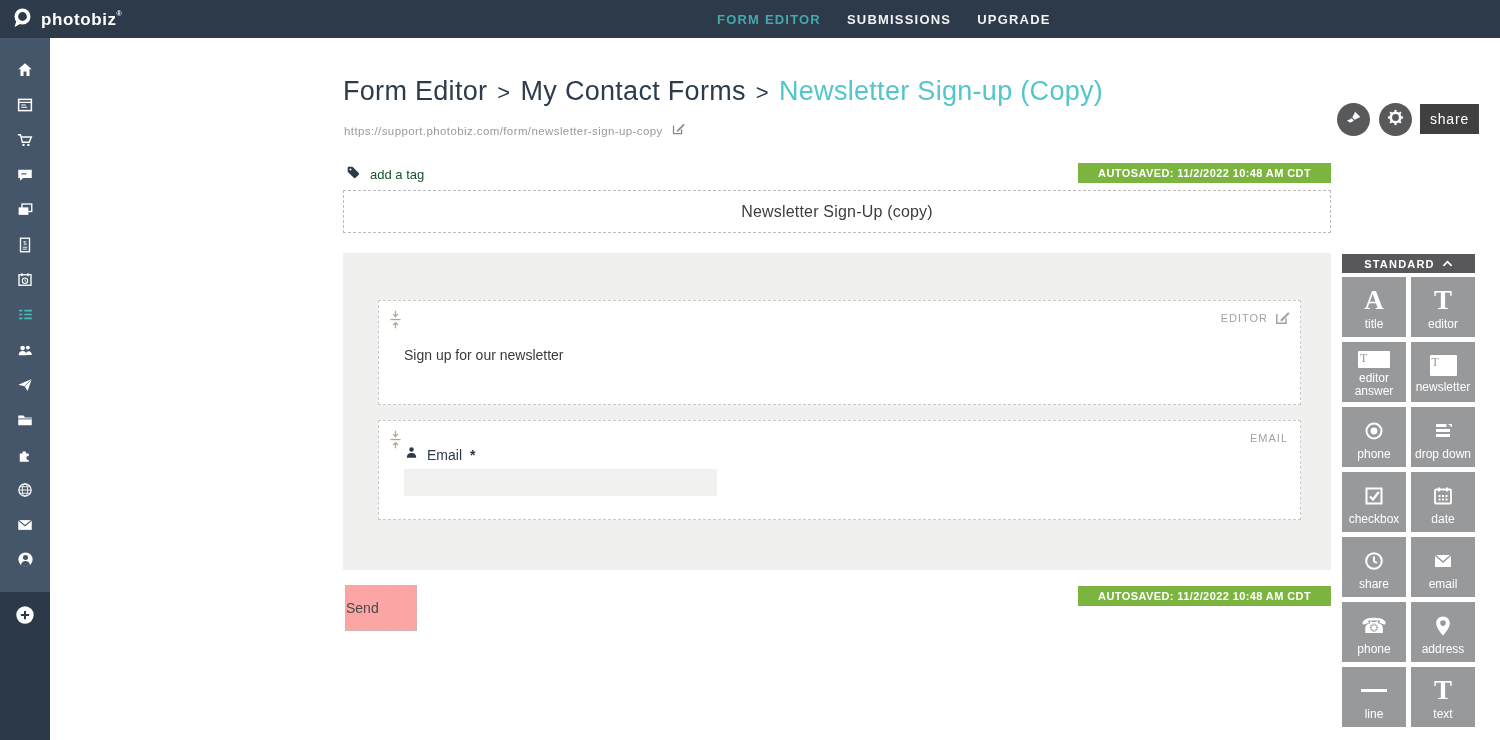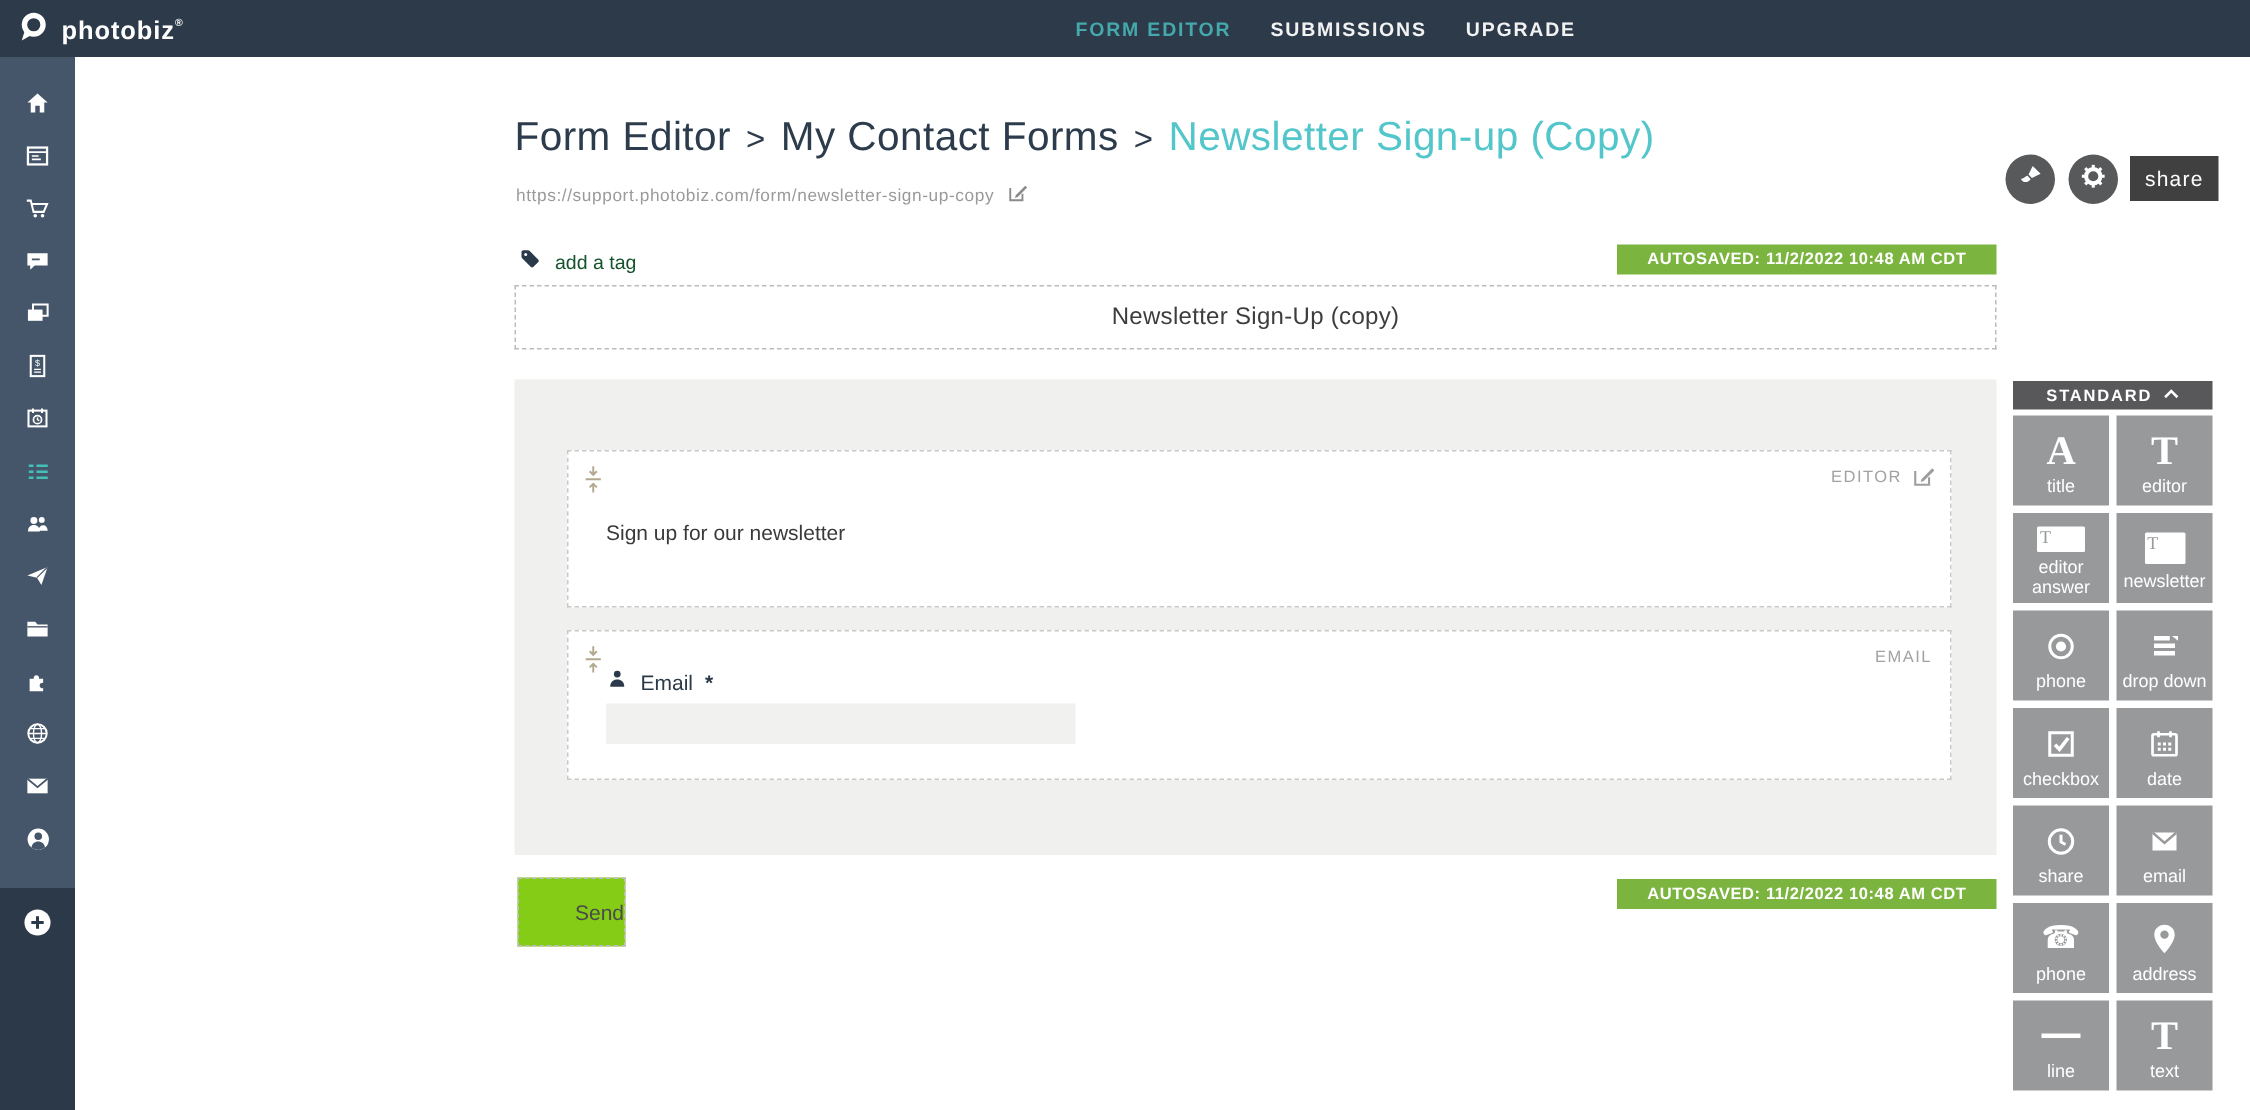--- a/index.html
+++ b/index.html
@@ -61,22 +61,22 @@
   .block.editor .block-type { right:32px; }
   .block.email  .block-type { right:12px; }
   .block-edit-icon { position:absolute; right:9px; top:8px; cursor:pointer; }
   .editor-content { position:absolute; left:25px; top:46px; font-size:14px; color:#3a3a3a; }
   .email-label-row { position:absolute; left:25px; top:24px; display:flex; align-items:center; gap:8px; }
   .email-label { font-size:14px; color:#2b3a4a; }
   .required-mark { font-size:14px; font-weight:bold; color:#2b3a4a; vertical-align:4px; }
   .email-input { position:absolute; left:25px; top:48px; width:313px; height:27px; background:#f1f1f0;
                  border:none; outline:none; }
 
-  .send-btn { position:absolute; left:345px; top:585px; width:72px; height:46px; background:#84cc16;
-              border:1px dashed #bcbcbc; display:flex; align-items:center; justify-content:flex-end; cursor:pointer; }
+  .send-btn { position:absolute; left:345px; top:585px; width:72px; height:46px; background:#fca5a5;
+              border:1px dashed #bcbcbc; display:flex; align-items:center; justify-content:flex-start; cursor:pointer; }
   .send-label { font-size:14px; color:#4a4a4a; }
 
   
   .palette-header { position:absolute; left:1342px; top:254px; width:133px; height:19px; background:#58585a;
                     color:#fff; font-size:11px; font-weight:bold; letter-spacing:1.2px;
                     display:flex; align-items:center; justify-content:center; gap:7px; cursor:pointer; }
   .palette-grid { position:absolute; left:1342px; top:277px; width:133px;
                   display:grid; grid-template-columns:64px 64px; grid-auto-rows:60px; gap:5px; }
   .tile { background:#98999b; color:#fff; display:flex; flex-direction:column; align-items:center;
           justify-content:center; cursor:pointer; padding-top:2px; }

